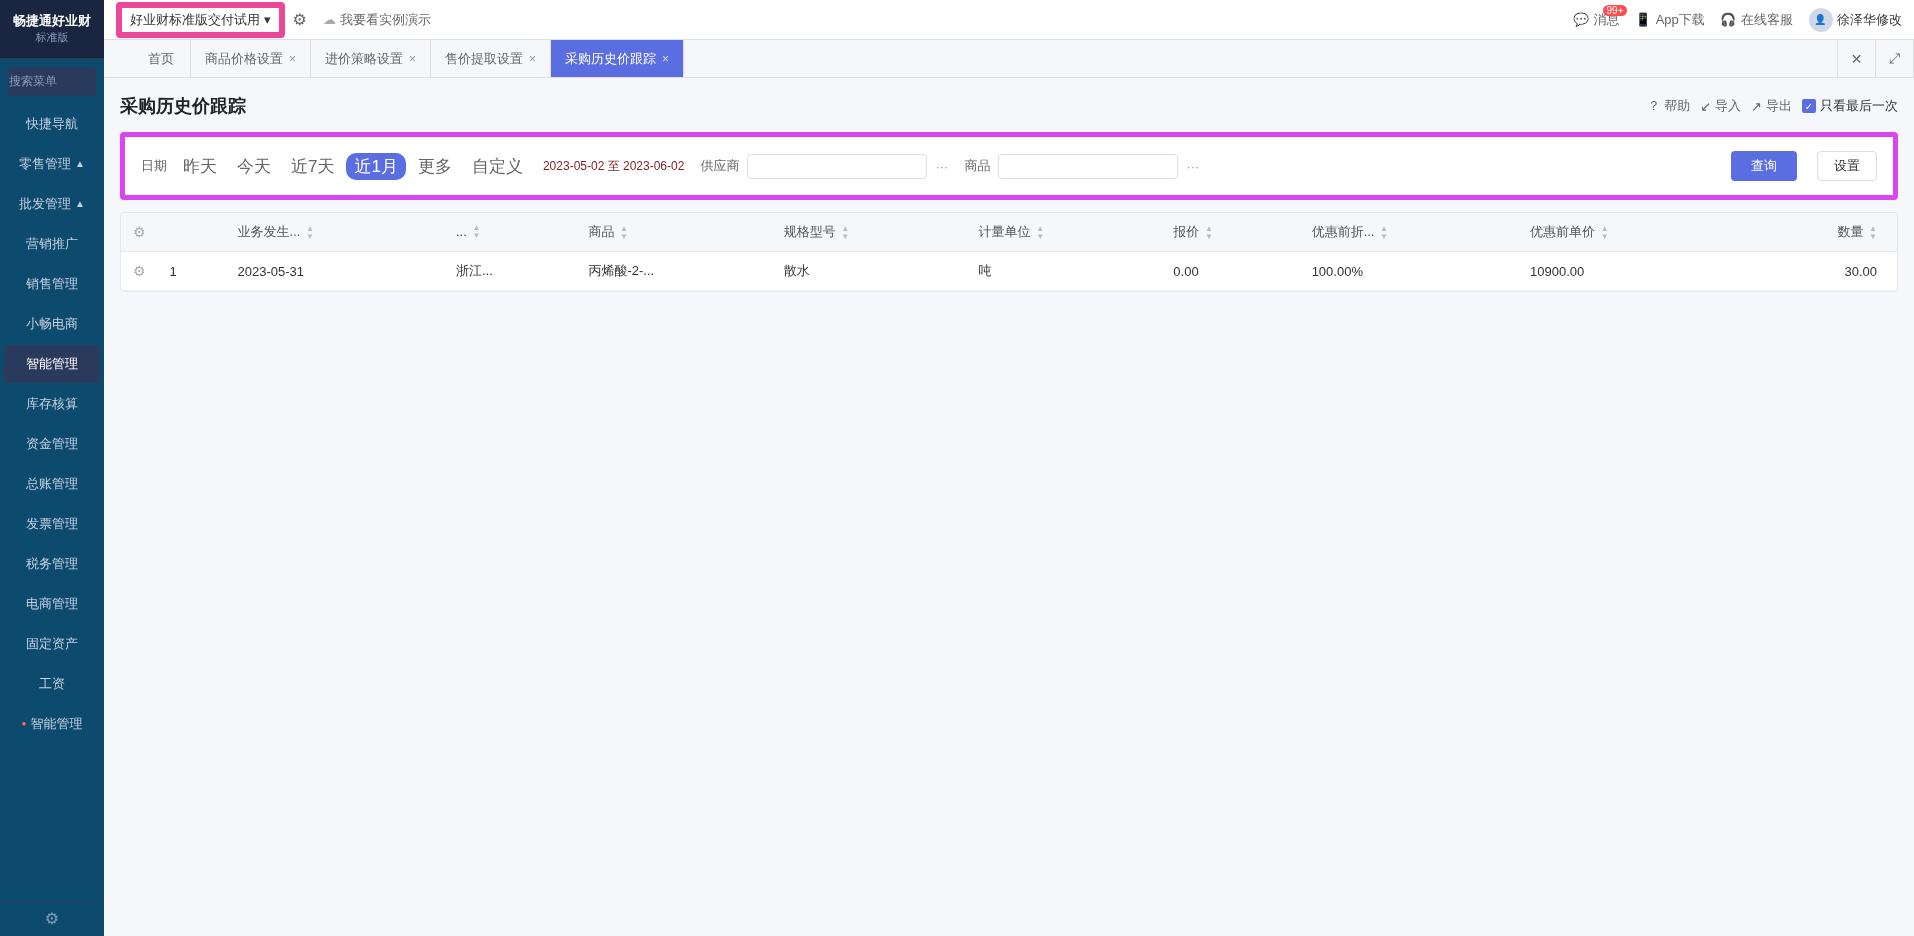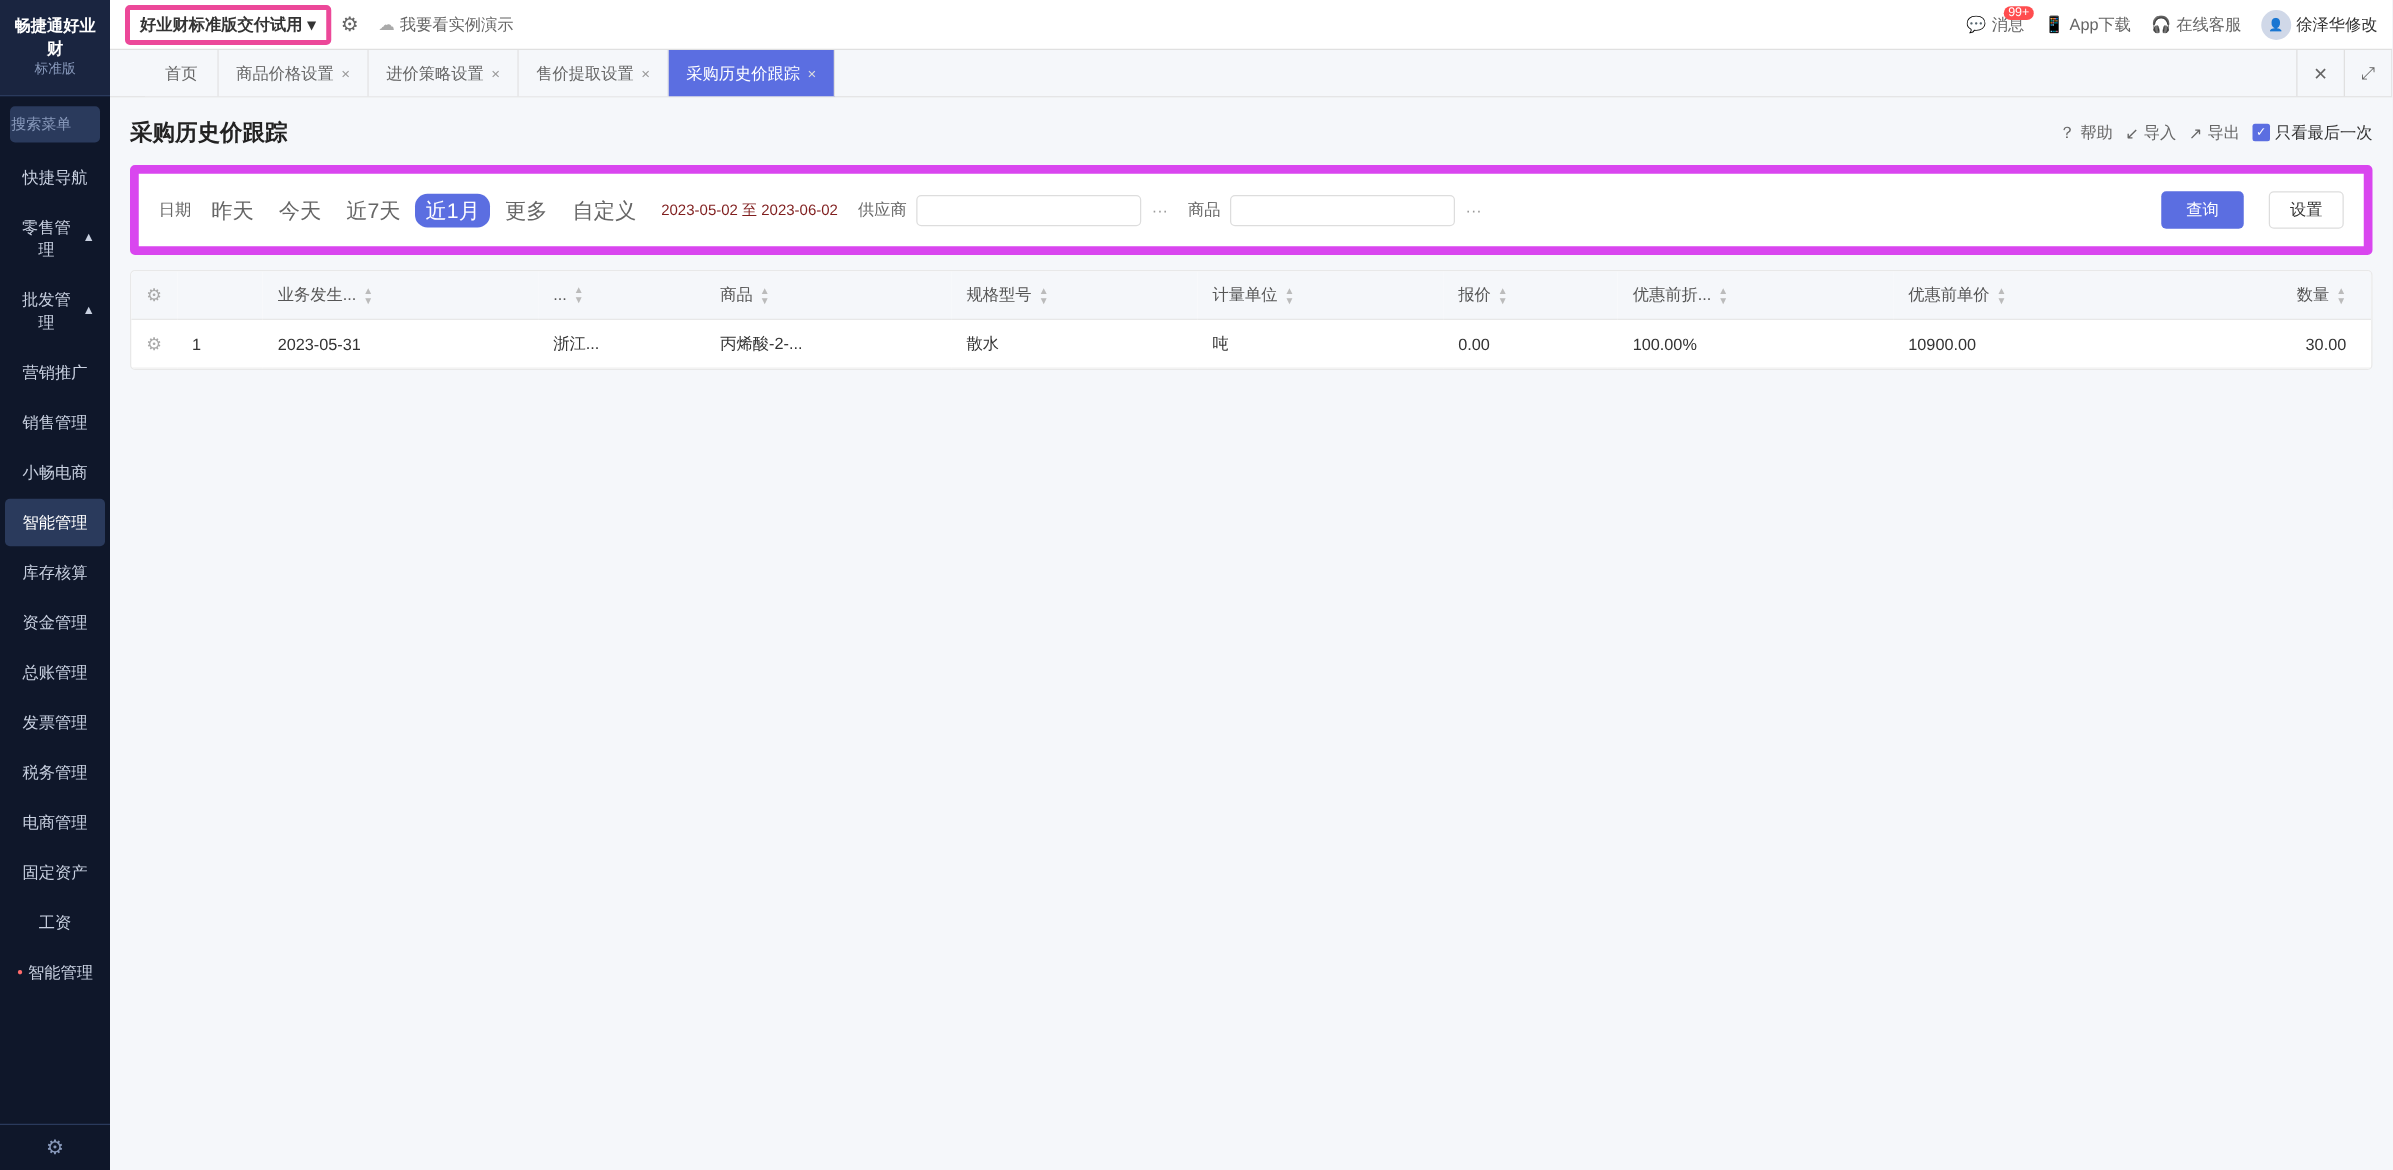--- a/index.html
+++ b/index.html
@@ -1,37 +1,37 @@
 <!DOCTYPE html>
 <html><head>
   <meta charset="utf-8">
   <style>
     * { box-sizing: border-box; margin: 0; padding: 0; }
     body { font-family: 'Microsoft YaHei', Arial, sans-serif; font-size: 13px; background: #f0f2f5; color: #333; display: flex; height: 936px; overflow: hidden; }
 
     
-    .sidebar { width: 88px; background: #0f172a; display: flex; flex-direction: column; color: #c8d0e0; height: 100%; flex-shrink: 0; }
+    .sidebar { width: 104px; background: #0c4a6e; display: flex; flex-direction: column; color: #c8d0e0; height: 100%; flex-shrink: 0; }
     .sidebar-logo { padding: 12px 8px; background: #1a2540; text-align: center; font-size: 12px; color: #fff; line-height: 1.4; border-bottom: 1px solid #2a3a5c; }
     .sidebar-logo .logo-title { font-size: 13px; font-weight: bold; }
     .sidebar-logo .logo-sub { font-size: 11px; color: #8899bb; }
     .sidebar-search { padding: 8px; }
     .sidebar-search-btn { width: 100%; background: #2a3a5c; border: none; color: #8899bb; padding: 6px 1px; border-radius: 4px; cursor: pointer; font-size: 12px; text-align: left; }
     .sidebar-nav-item { padding: 10px 8px; text-align: center; cursor: pointer; font-size: 13px; color: #c8d0e0; border-radius: 4px; margin: 1px 4px; display: flex; align-items: center; justify-content: center; gap: 4px; }
     .sidebar-nav-item.active { background: #2a3a5c; color: #fff; }
     .sidebar-nav-item.has-dot::before { content: '●'; color: #ff6b6b; font-size: 8px; }
     .sidebar-nav-item .arrow { font-size: 10px; }
     .sidebar-bottom { margin-top: auto; padding: 8px; border-top: 1px solid #2a3a5c; text-align: center; }
     .sidebar-gear { cursor: pointer; color: #8899bb; font-size: 16px; }
 
     
     .main { flex: 1; display: flex; flex-direction: column; overflow: hidden; }
 
     
     .topbar { height: 40px; background: #fff; border-bottom: 1px solid #e0e0e0; display: flex; align-items: center; padding: 0 12px; gap: 8px; flex-shrink: 0; }
-    .topbar-selector { display: flex; align-items: center; gap: 4px; border: 4px solid #ec4899; border-radius: 4px; padding: 3px 8px; cursor: pointer; font-size: 13px; color: #333; background: #fff; font-weight: bold; }
+    .topbar-selector { display: flex; align-items: center; gap: 4px; border: 6px solid #ec4899; border-radius: 4px; padding: 3px 8px; cursor: pointer; font-size: 13px; color: #333; background: #fff; }
     .topbar-settings { border: none; background: none; cursor: pointer; color: #666; font-size: 16px; }
     .topbar-demo { display: flex; align-items: center; gap: 4px; color: #666; font-size: 13px; cursor: pointer; margin-left: 8px; }
     .topbar-demo .cloud-icon { color: #aaa; }
     .topbar-right { margin-left: auto; display: flex; align-items: center; gap: 16px; }
     .topbar-badge { position: relative; display: flex; align-items: center; gap: 4px; cursor: pointer; color: #666; font-size: 13px; }
     .badge-red { background: #ff4d4f; color: #fff; font-size: 10px; padding: 0 4px; border-radius: 8px; position: absolute; top: -6px; right: -8px; }
     .topbar-user { display: flex; align-items: center; gap: 4px; cursor: pointer; color: #333; font-size: 13px; }
     .user-avatar { width: 24px; height: 24px; border-radius: 50%; background: #d0d8e8; display: flex; align-items: center; justify-content: center; font-size: 10px; color: #666; }
 
     
@@ -50,21 +50,21 @@
 
     
     .page-header { display: flex; align-items: center; justify-content: space-between; margin-bottom: 14px; }
     .page-title { font-size: 18px; font-weight: bold; color: #222; }
     .page-actions { display: flex; align-items: center; gap: 10px; }
     .page-action-btn { display: flex; align-items: center; gap: 4px; color: #666; font-size: 13px; cursor: pointer; }
     .page-action-checkbox { display: flex; align-items: center; gap: 4px; font-size: 13px; color: #333; }
     .checkbox-blue { width: 14px; height: 14px; background: #5b6ee1; border: none; border-radius: 2px; display: inline-flex; align-items: center; justify-content: center; color: #fff; font-size: 10px; }
 
     
-    .filter-area { background: #fff; border-radius: 4px; padding: 14px 16px; margin-bottom: 12px; border: 7px solid #d946ef; }
+    .filter-area { background: #fff; border-radius: 4px; padding: 14px 16px; margin-bottom: 12px; border: 5px solid #d946ef; }
     .filter-row { display: flex; align-items: center; gap: 16px; flex-wrap: wrap; }
     .filter-item { display: flex; align-items: center; gap: 8px; }
     .filter-label { color: #666; font-size: 13px; white-space: nowrap; }
     .filter-date-options { display: flex; align-items: center; gap: 4px; }
     .date-option { padding: 2px 8px; border-radius: 10px; cursor: pointer; font-size: 17px; color: #666; }
     .date-option.active { background: #5b6ee1; color: #fff; border-radius: 10px; }
     .date-range { font-size: 12px; color: #7f1d1d; margin-left: 4px; }
     .filter-input { border: 1px solid #ddd; border-radius: 4px; padding: 4px 8px; font-size: 13px; color: #333; min-width: 120px; outline: none; }
     .filter-more { color: #999; font-size: 13px; cursor: pointer; }
     .filter-actions { margin-left: auto; display: flex; gap: 20px; }

